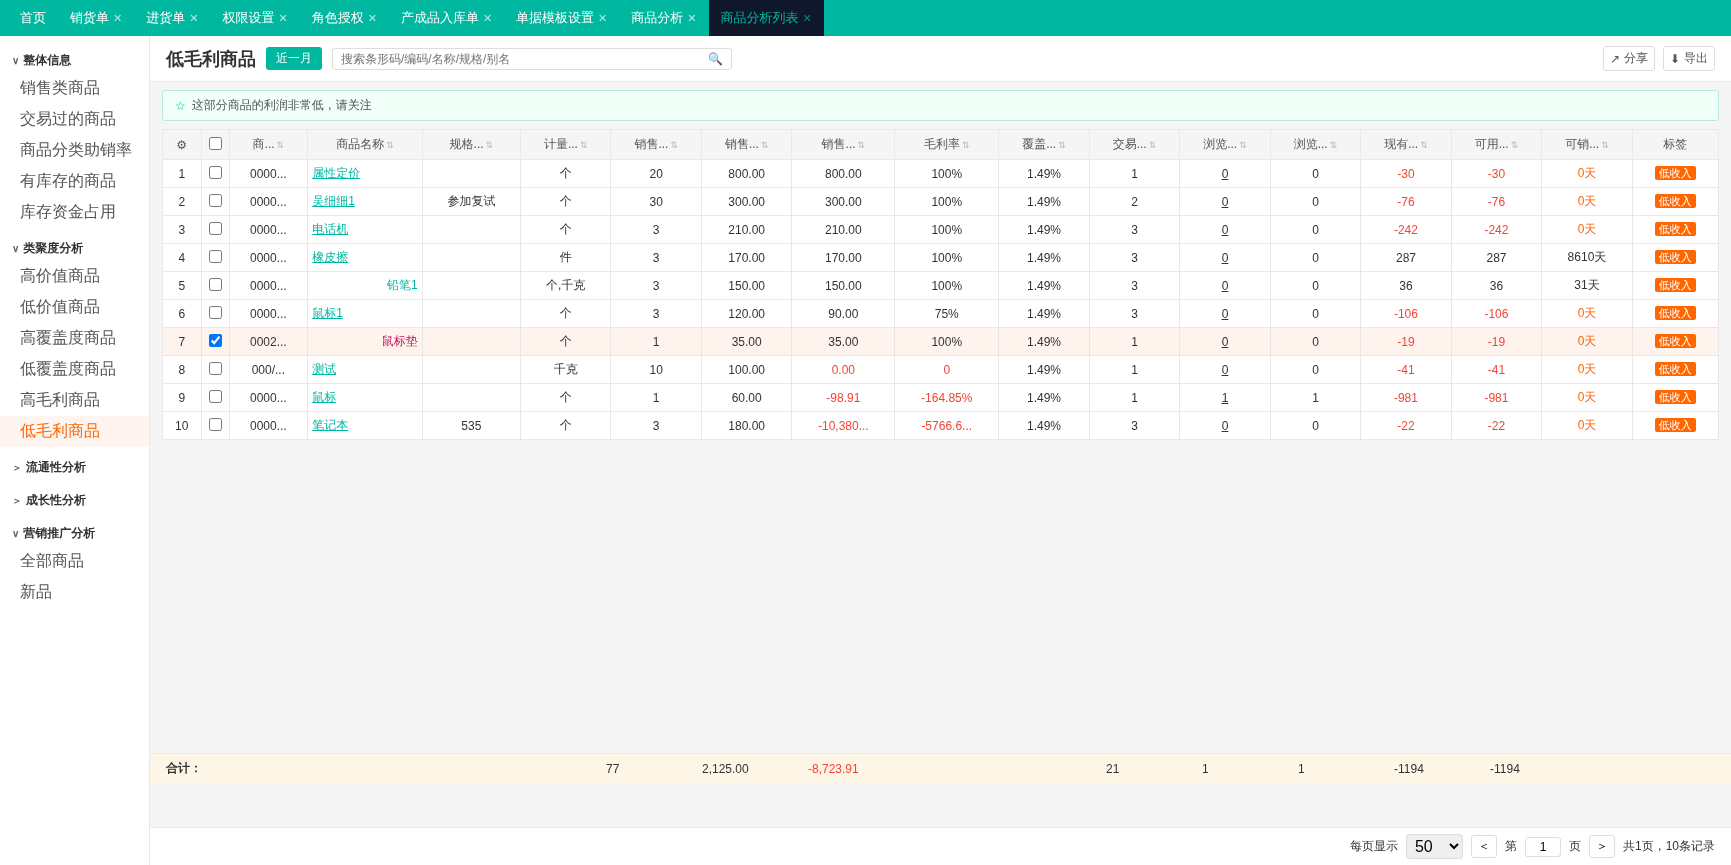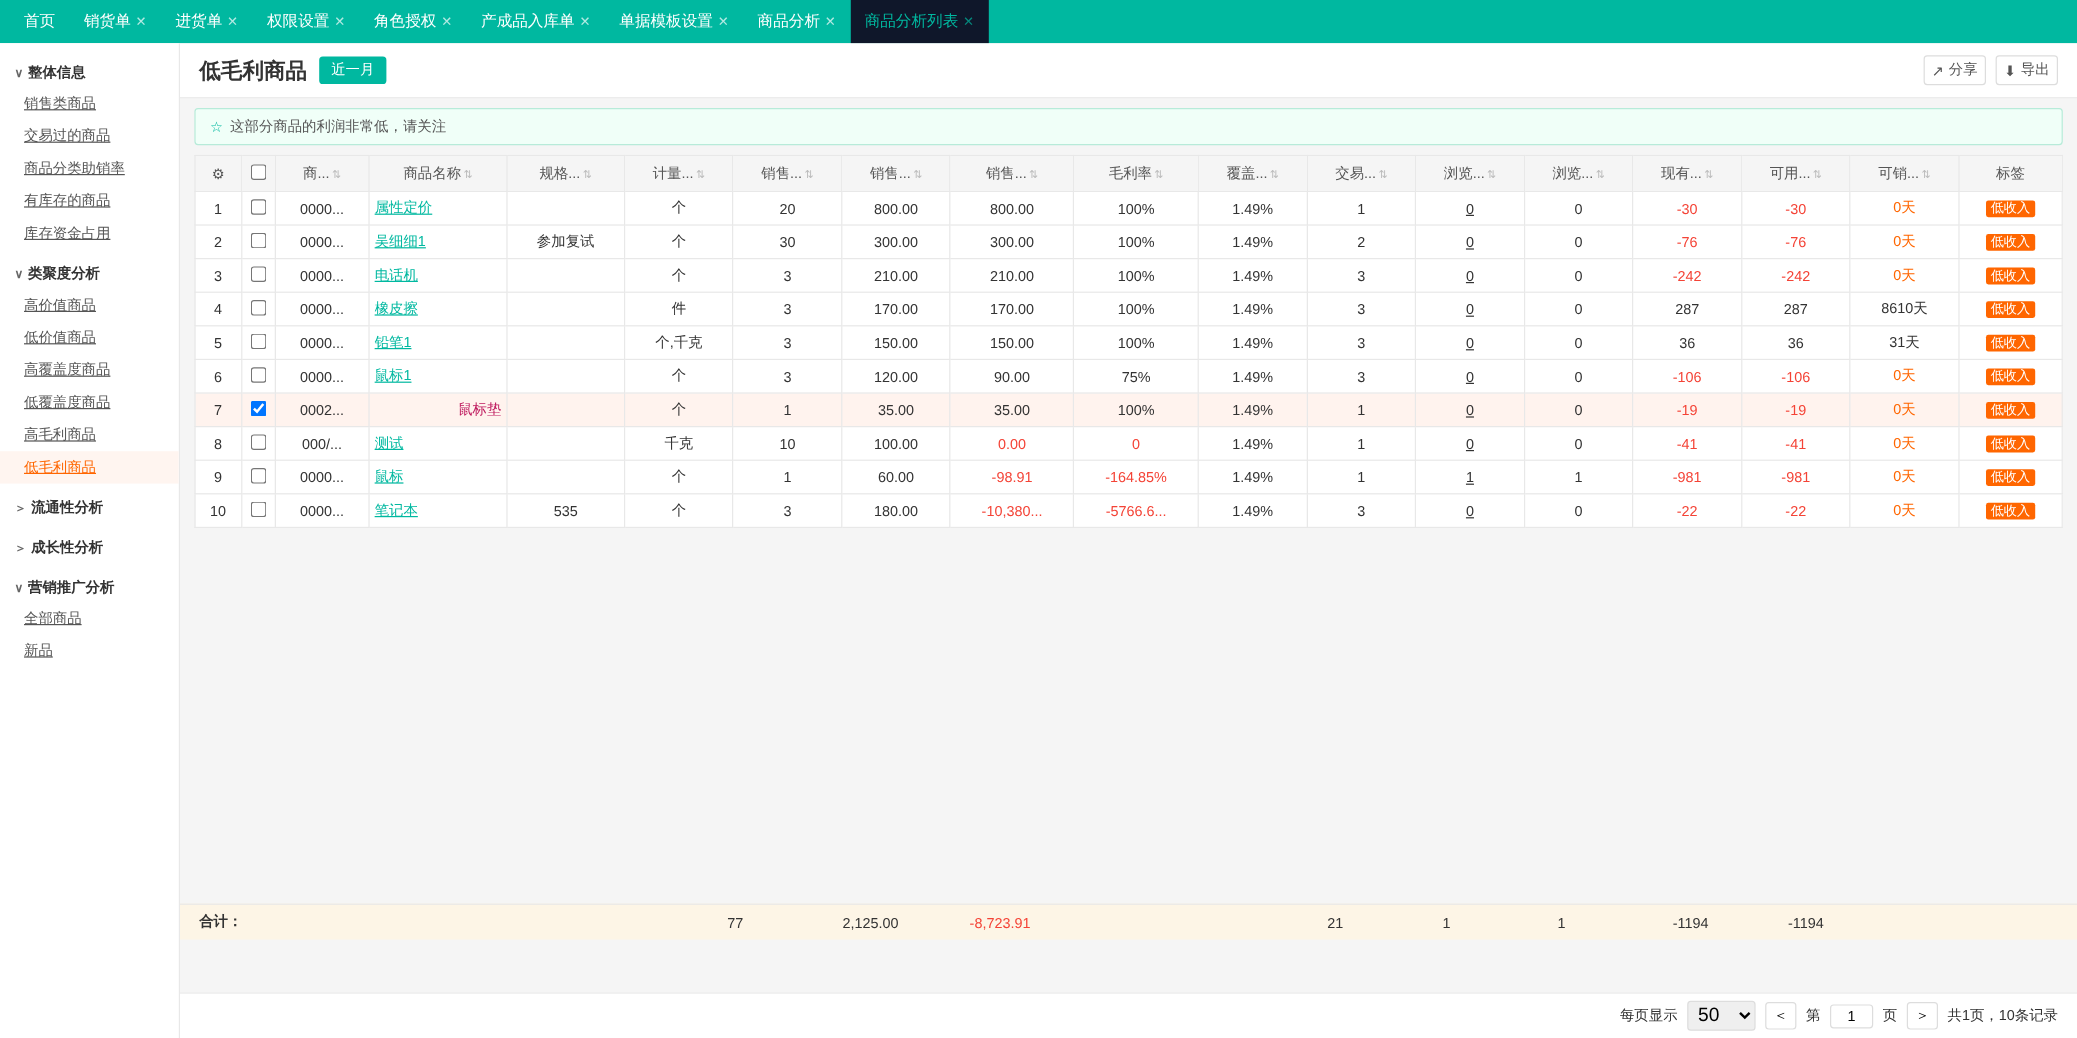--- a/index.html
+++ b/index.html
@@ -12,21 +12,21 @@
     .top-nav .nav-item .close-x { margin-left: 4px; font-size: 11px; opacity: 0.7; }
 
     
     .main-layout { display: flex; height: calc(865px - 36px); }
 
     
     .sidebar { width: 150px; background: #fff; border-right: 1px solid #e8e8e8; padding: 8px 0; overflow-y: auto; flex-shrink: 0; }
     .sidebar-section { padding: 4px 0; }
     .sidebar-section-title { padding: 4px 12px; color: #333; font-weight: bold; font-size: 12px; display: flex; align-items: center; cursor: pointer; }
     .sidebar-section-title .arrow { margin-right: 4px; font-size: 10px; color: #666; }
-    .sidebar-item { padding: 5px 12px 5px 20px; cursor: pointer; color: #555; font-size: 12px; text-decoration: underline; }
+    .sidebar-item { padding: 5px 12px 5px 20px; cursor: pointer; color: #555; font-size: 16px; }
     .sidebar-item.active { background: #fff5f0; color: #ff6600; }
 
     
     .content { flex: 1; display: flex; flex-direction: column; overflow: hidden; }
 
     
     .page-header { padding: 10px 16px; display: flex; align-items: center; gap: 10px; background: #fff; border-bottom: 1px solid #e8e8e8; }
     .page-title { font-size: 18px; font-weight: bold; color: #333; }
     .filter-btn { background: #00b8a0; color: #fff; border: none; border-radius: 3px; padding: 3px 10px; cursor: pointer; font-size: 12px; }
     .search-box { display: flex; align-items: center; border: 1px solid #ddd; border-radius: 3px; padding: 3px 8px; background: #fff; flex: 1; max-width: 400px; }
@@ -126,20 +126,24 @@
       <div class="sidebar-item">全部商品</div>
       <div class="sidebar-item">新品</div>
     </div>
   </div>
 
   <div class="content">
 
     <div class="page-header">
       <span class="page-title">低毛利商品</span>
       <button class="filter-btn">近一月</button>
+      <div class="search-box">
+        <input type="text" placeholder="搜索条形码/编码/名称/规格/别名" style="">
+        <span class="search-icon">🔍</span>
+      </div>
       <div class="header-actions">
         <button class="action-btn">
           <span>↗</span>
           <span>分享</span>
         </button>
         <button class="action-btn">
           <span>⬇</span>
           <span>导出</span>
         </button>
       </div>
@@ -252,21 +256,21 @@
     <td>0</td>
     <td class="">287</td>
     <td class="">287</td>
     <td class="">8610天</td>
     <td><span class="tag-badge low">低收入</span></td>
   </tr>
             <tr>
     <td>5</td>
     <td class="checkbox-col"><input type="checkbox" style=""></td>
     <td>0000...</td>
-    <td style="text-align:left;cursor:pointer;color:#00b8a0;text-decoration:underline">铅笔1</td>
+    <td style="text-align:right;cursor:pointer;color:#00b8a0;">铅笔1</td>
     <td></td>
     <td>个,千克</td>
     <td>3</td>
     <td>150.00</td>
     <td class="">150.00</td>
     <td class="">100%</td>
     <td>1.49%</td>
     <td>3</td>
     <td class="underline-link">0</td>
     <td>0</td>

